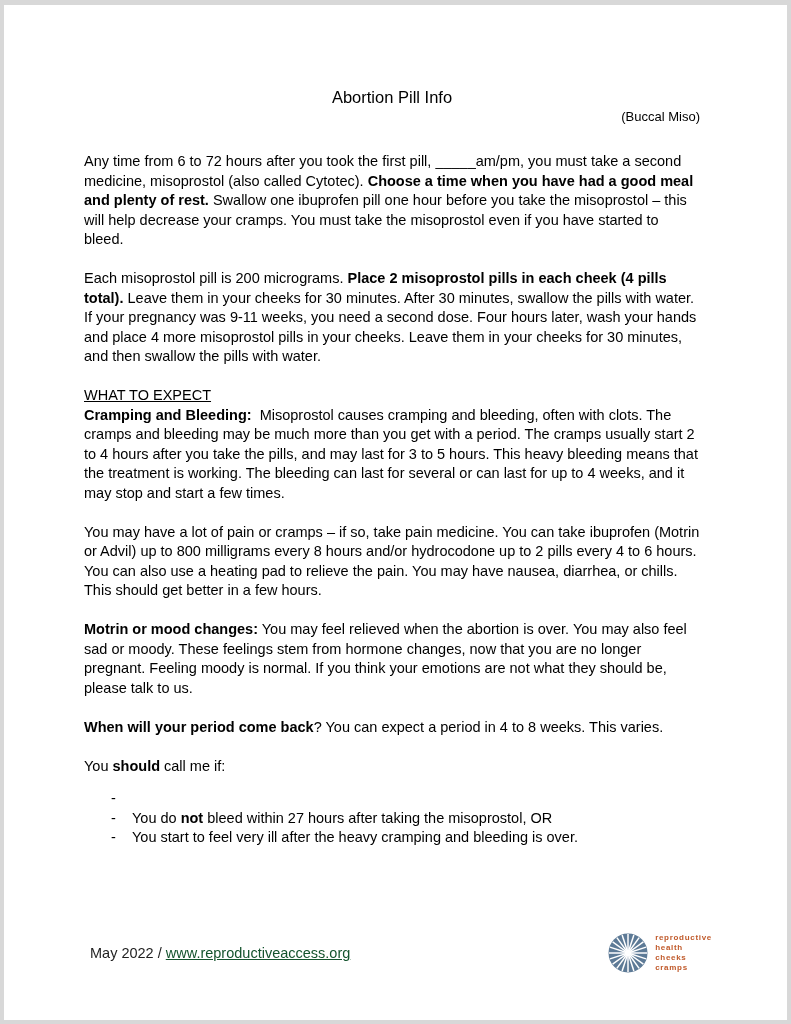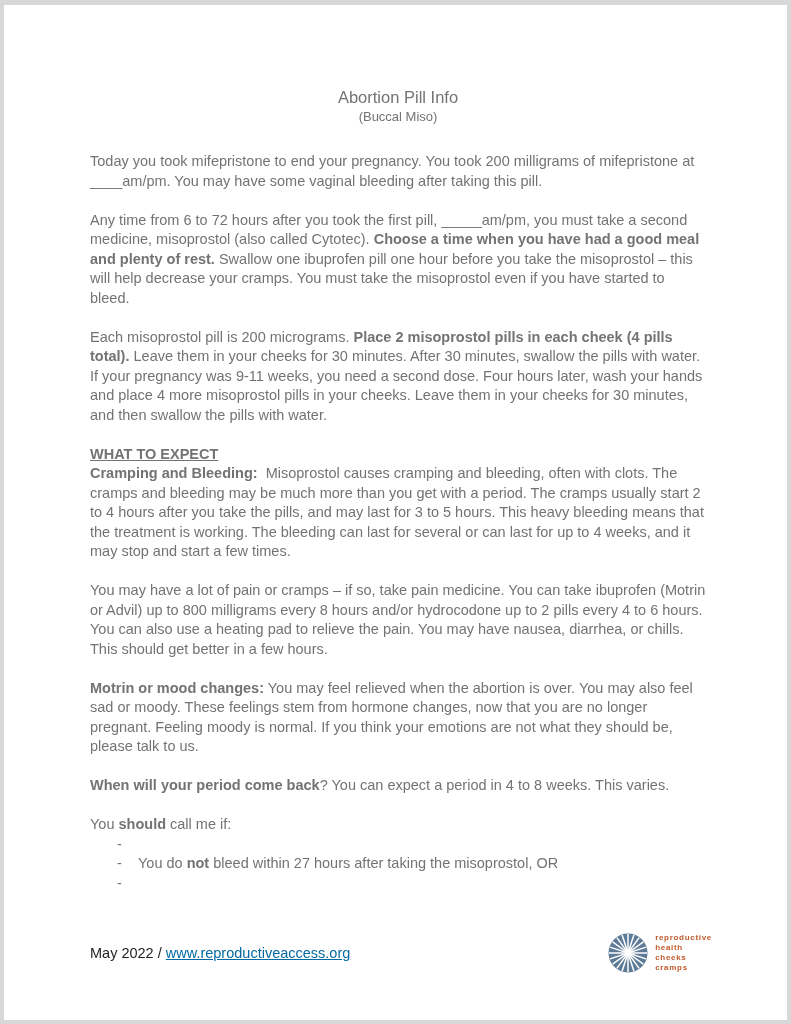--- a/index.html
+++ b/index.html
@@ -8,56 +8,55 @@
     background: #d8d8d8;
     position: relative;
     font-family: "Liberation Sans", sans-serif;
     overflow: hidden;
   }
   .sheet {
     position: absolute; left: 4px; top: 5px; right: 4px; bottom: 4px;
     background: #ffffff;
   }
   .content {
-    position: absolute; left: 86px; top: 82px; width: 616px;
-    color: #737373;
+    position: absolute; left: 80px; top: 82px; width: 616px;
+    color: #000000;
     font-size: 14.5px; line-height: 19.5px;
   }
   .title   { font-size: 16.5px; line-height: 21px; text-align: center; }
-  .subtitle{ font-size: 13px;   line-height: 18px; text-align: center; margin-bottom: 26px; }
+  .subtitle{ font-size: 13px;   line-height: 18px; text-align: right; margin-bottom: 26px; }
   p { margin: 0 0 19.5px; }
-  p.tight { margin-bottom: 0; }
+  p.tight { margin-bottom: 13px; }
   .b { font-weight: bold; }
   .heading { margin: 0; }
-  .heading .u { text-decoration: underline; font-weight: bold; }
+  .heading .u { text-decoration: underline; }
   .list { margin: 0; }
   .li { display: flex; padding-left: 27px; }
   .dash { width: 21px; flex: none; }
   .footer {
     position: absolute; left: 86px; top: 928px; width: 622px;
     display: flex; justify-content: space-between; align-items: center;
     color: #1f1f1f; font-size: 14.5px;
   }
-  .link { color: #0369a1; text-decoration: underline; cursor: pointer; }
+  .link { color: #14532d; text-decoration: underline; cursor: pointer; }
   .logo { display: flex; align-items: flex-start; gap: 7px; }
   .logo-text {
     font-size: 8px; line-height: 10px; color: #c05a2b;
     font-weight: bold; letter-spacing: 0.7px;
   }
 </style>
 </head>
 <body>
 
 <div class="sheet">
   <div class="content">
 
     <div class="title">Abortion Pill Info</div>
     <div class="subtitle">(Buccal Miso)</div>
 
-    <p><span>Today you took mifepristone to end your pregnancy. You took 200 milligrams of mifepristone at ____am/pm. You may have some vaginal bleeding after taking this pill.</span></p>
 
     <p><span>Any time from 6 to 72 hours after you took the first pill, _____am/pm, you must take a second medicine, misoprostol (also called Cytotec). </span><span class="b">Choose a time when you have had a good meal and plenty of rest.</span><span> Swallow one ibuprofen pill one hour before you take the misoprostol – this will help decrease your cramps. You must take the misoprostol even if you have started to bleed.</span></p>
 
     <p><span>Each misoprostol pill is 200 micrograms. </span><span class="b">Place 2 misoprostol pills in each cheek (4 pills total).</span><span> Leave them in your cheeks for 30 minutes. After 30 minutes, swallow the pills with water. If your pregnancy was 9-11 weeks, you need a second dose. Four hours later, wash your hands and place 4 more misoprostol pills in your cheeks. Leave them in your cheeks for 30 minutes, and then swallow the pills with water.</span></p>
 
     <p class="heading"><span class="u">WHAT TO EXPECT</span></p>
 
     <p><span class="b">Cramping and Bleeding:</span><span>&nbsp; Misoprostol causes cramping and bleeding, often with clots. The cramps and bleeding may be much more than you get with a period. The cramps usually start 2 to 4 hours after you take the pills, and may last for 3 to 5 hours. This heavy bleeding means that the treatment is working. The bleeding can last for several or can last for up to 4 weeks, and it may stop and start a few times.</span></p>
 
     <p><span>You may have a lot of pain or cramps – if so, take pain medicine. You can take ibuprofen (Motrin or Advil) up to 800 milligrams every 8 hours and/or hydrocodone up to 2 pills every 4 to 6 hours. You can also use a heating pad to relieve the pain. You may have nausea, diarrhea, or chills. This should get better in a few hours.</span></p>
@@ -71,20 +70,21 @@
     <div class="list">
       <div class="li">
         <span class="dash">-</span>
       </div>
       <div class="li">
         <span class="dash">-</span>
         <span><span>You do </span><span class="b">not</span><span> bleed within 27 hours after taking the misoprostol, OR</span></span>
       </div>
       <div class="li">
         <span class="dash">-</span>
+        <span><span>You start to feel very ill after the heavy cramping and bleeding is over.</span></span>
       </div>
     </div>
 
   </div>
 
   <div class="footer">
     <div><span>May 2022 / </span><a class="link" href="#">www.reproductiveaccess.org</a></div>
     <div class="logo">
       <svg width="40" height="40" viewBox="0 0 40 40">
         <circle cx="20" cy="20" r="19.5" fill="#5d7a96"></circle>

